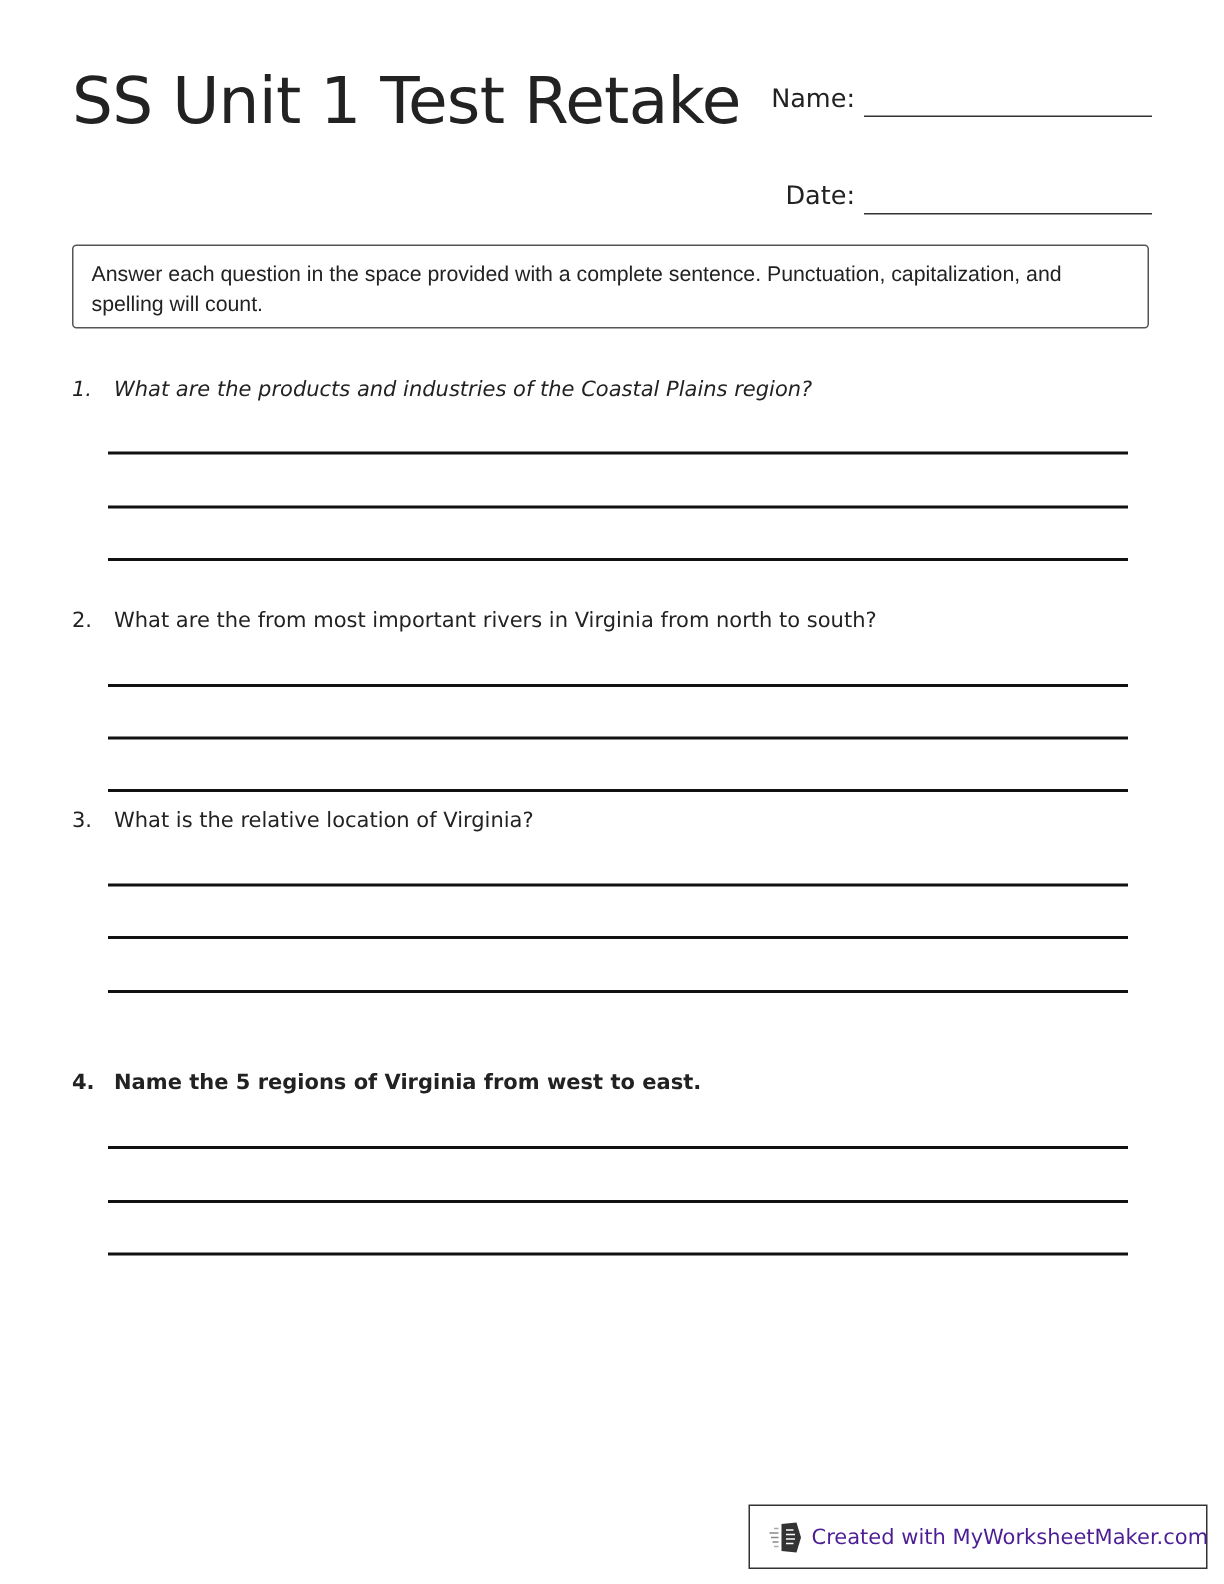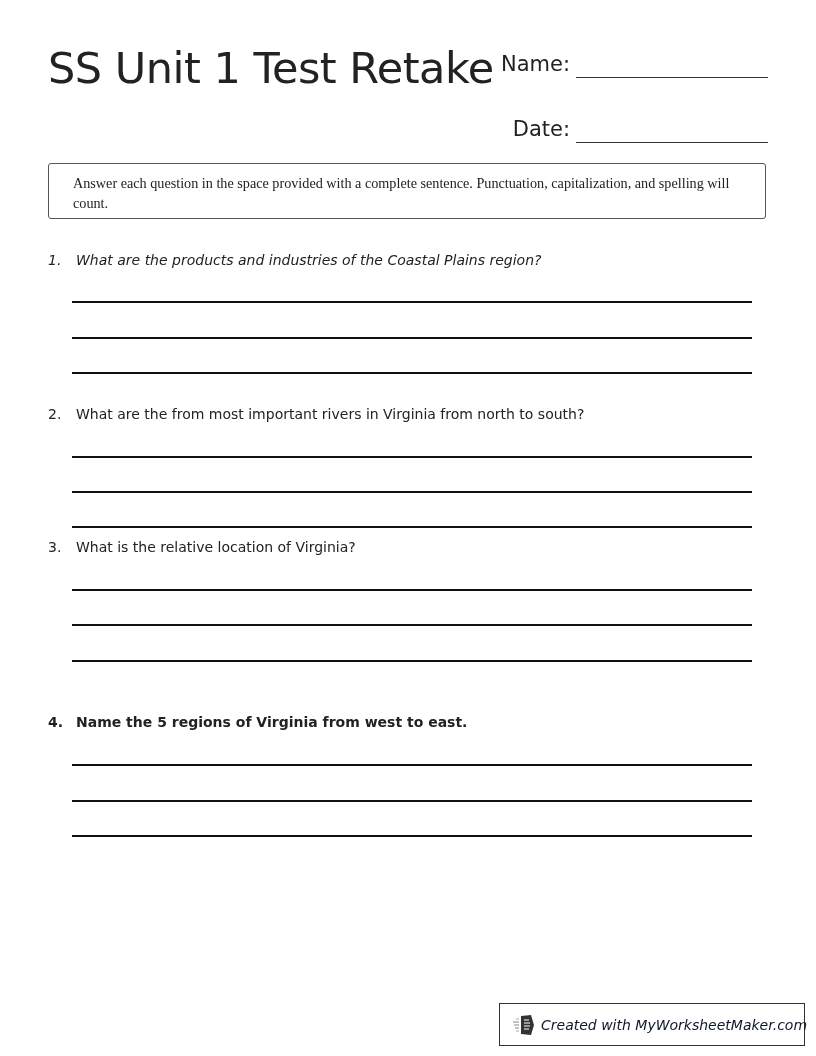--- a/index.html
+++ b/index.html
@@ -30,42 +30,42 @@
     .field-row {
       position: absolute;
       left: 490px;
       width: 278px;
       height: 30px;
     }
     .field-label {
       position: absolute;
       right: 198px;
       bottom: 2px;
-      font-size: 21px;
+      font-size: 17px;
       color: #222222;
       white-space: nowrap;
     }
     .field-line {
       position: absolute;
       left: 86px;
       right: 0;
       bottom: 0;
       border-bottom: 1.5px solid #333333;
     }
     .instructions-box {
       position: absolute;
       left: 48px;
       top: 163px;
       width: 718px;
       height: 56px;
       border: 1px solid #555555;
       border-radius: 3px;
       box-sizing: border-box;
-      padding: 9px 24px;
-      font-family: Liberation Serif, serif;
+      padding: 9px 12px;
+      font-family: Liberation Sans, sans-serif;
       font-size: 14.2px;
       line-height: 20px;
       color: #222222;
     }
     .question {
       position: absolute;
       left: 48px;
       width: 720px;
     }
     .q-text {
@@ -99,23 +99,22 @@
       padding-left: 12px;
     }
     .footer-icon {
       width: 24px;
       height: 22px;
       margin-right: 5px;
       display: inline-block;
     }
     .footer-text {
       font-size: 14px;
-      color: #0f172a;
+      color: #4c1d95;
       white-space: nowrap;
-      font-style: italic;
     }
   </style>
 </head>
 <body>
 
 <h1 class="page-title">SS Unit 1 Test Retake</h1>
 
 <div class="field-row" style="top:48px;">
   <span class="field-label">Name:</span>
   <div class="field-line"></div>

